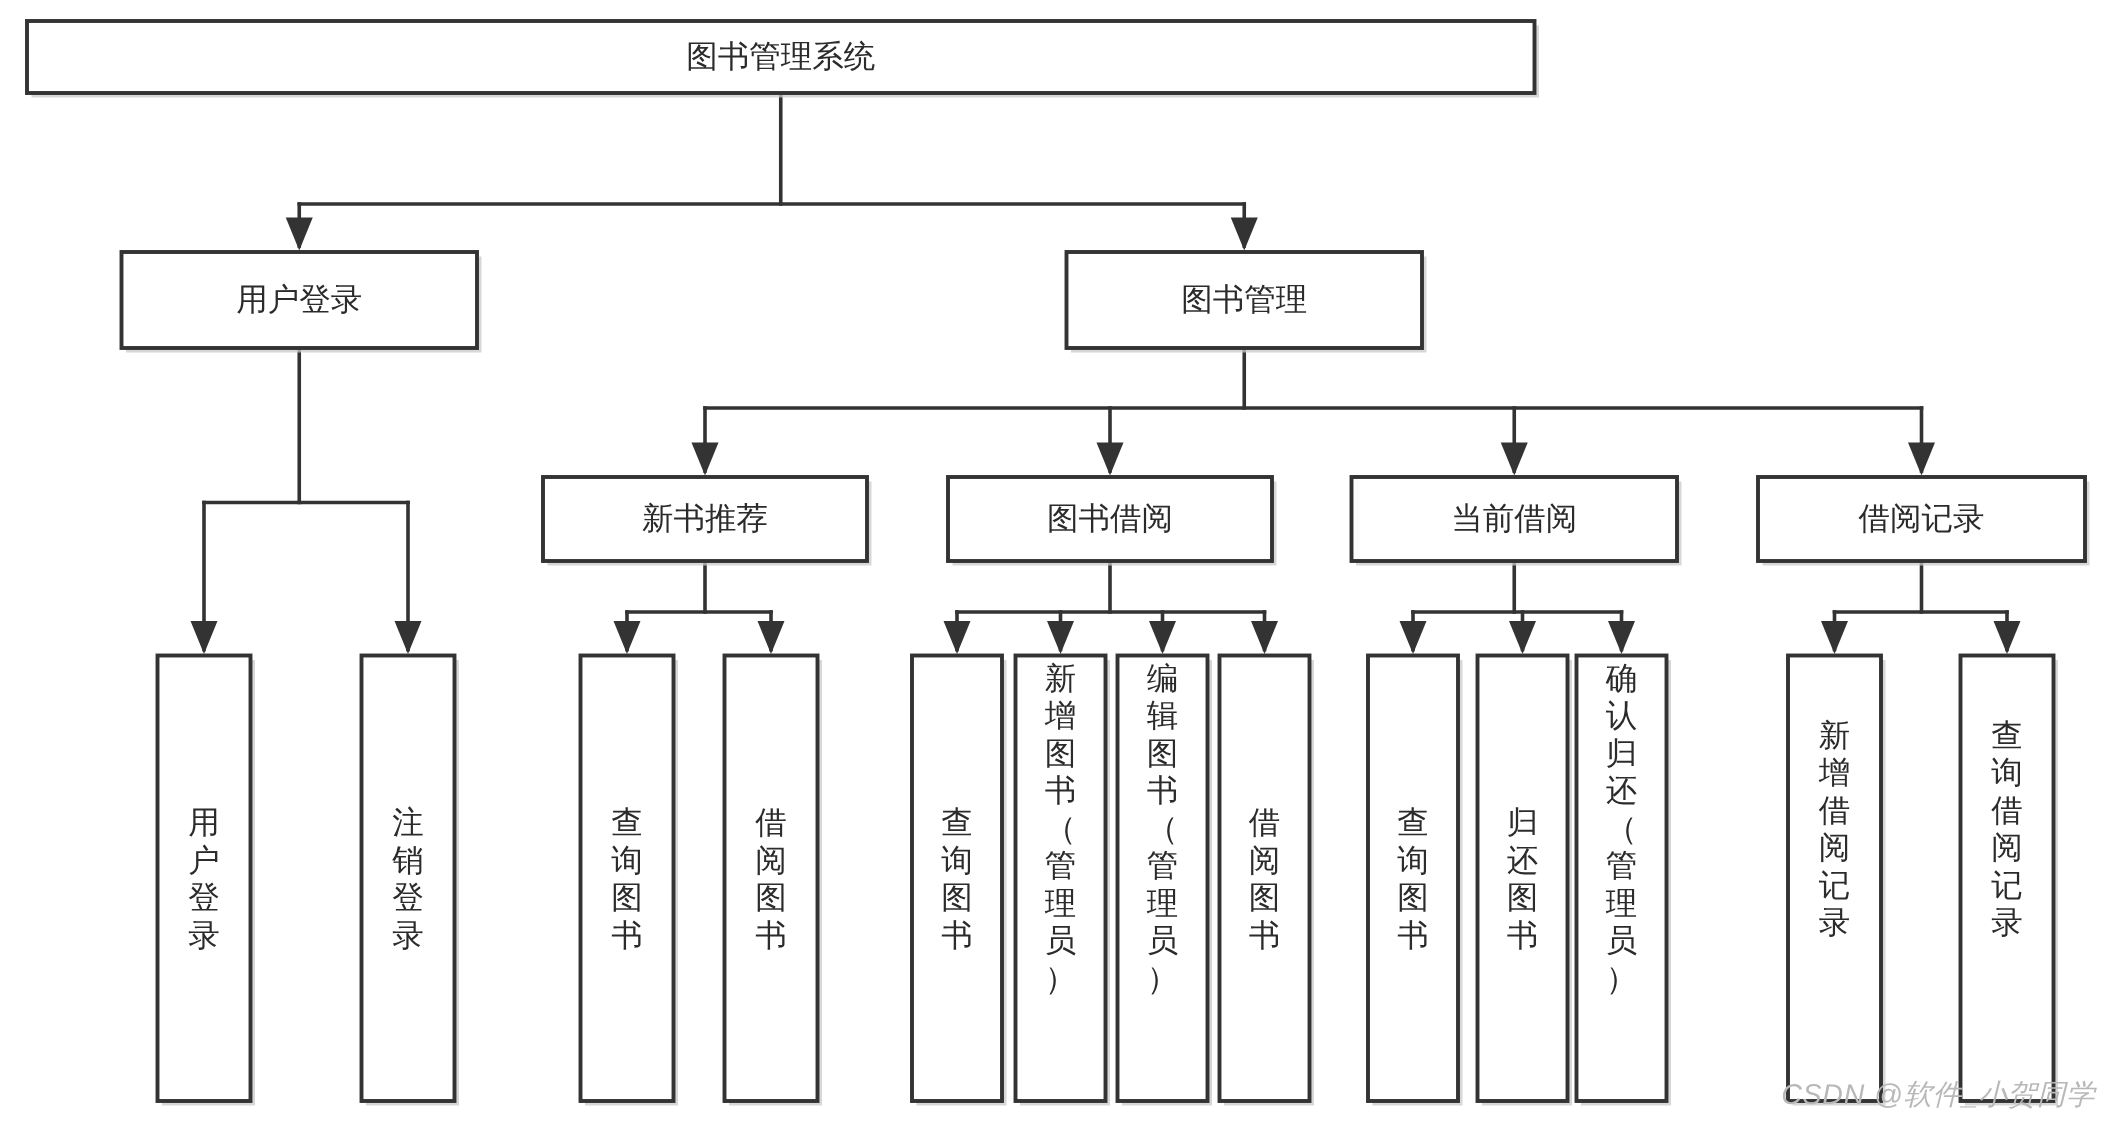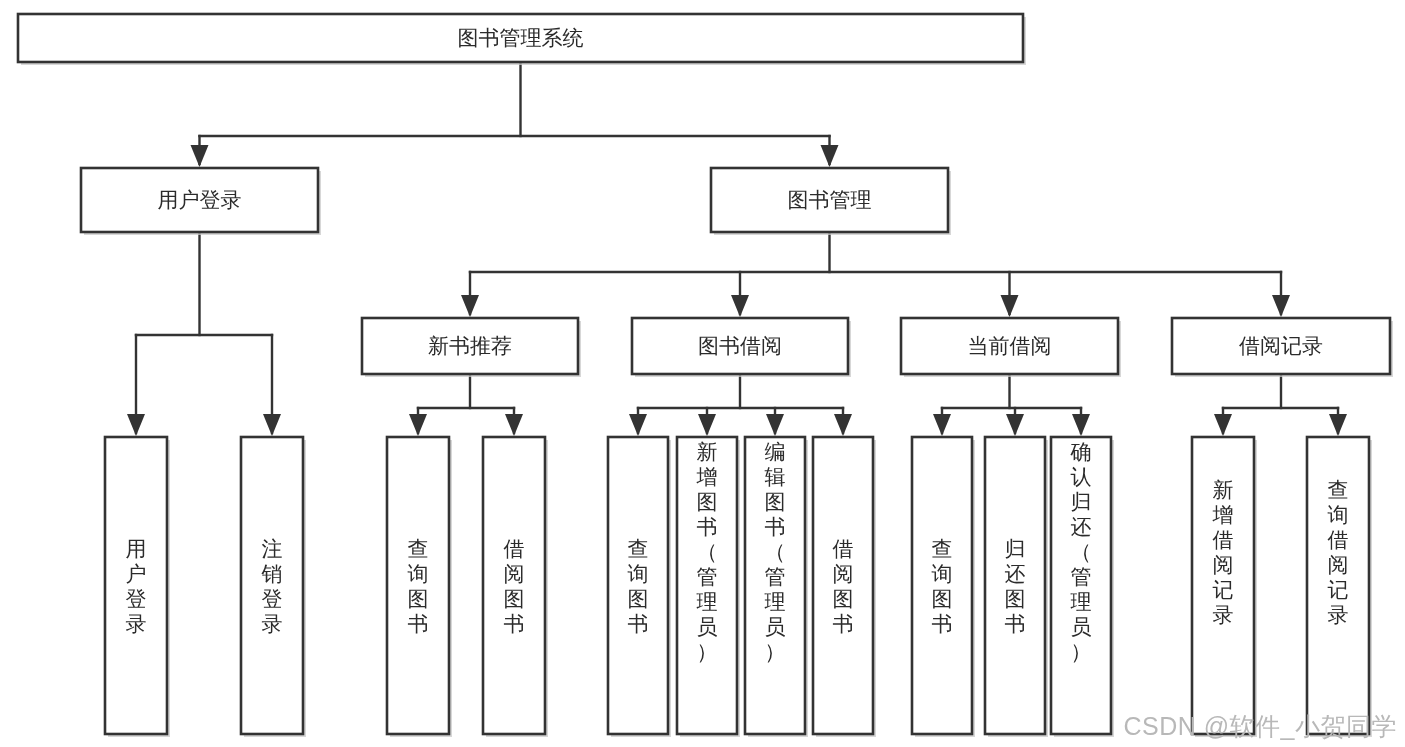--- a/index.html
+++ b/index.html
@@ -52,25 +52,26 @@
     font-family: "Liberation Sans", "DejaVu Sans", sans-serif;
     font-size: 21px;
     fill: #2b2b2b;
     text-anchor: middle;
   }
   .watermark {
     position: absolute;
     right: 8px;
     bottom: 4px;
     font-family: "Liberation Sans", "DejaVu Sans", sans-serif;
-    font-size: 25px;
+    font-size: 19px;
     color: #b8b8b8;
     white-space: nowrap;
     letter-spacing: 0.5px;
     pointer-events: none;
+    font-style: italic;
   }
 </style>
 </head>
 <body>
 
 <svg id="canvas" viewBox="0 0 1405 747">
   <g id="connectors">
       <line x1="520.5" y1="62" x2="520.5" y2="136" class="conn"></line>
       <line x1="199.5" y1="136" x2="829.5" y2="136" class="conn"></line>
       <line x1="199.5" y1="136" x2="199.5" y2="164" class="conn"></line>

